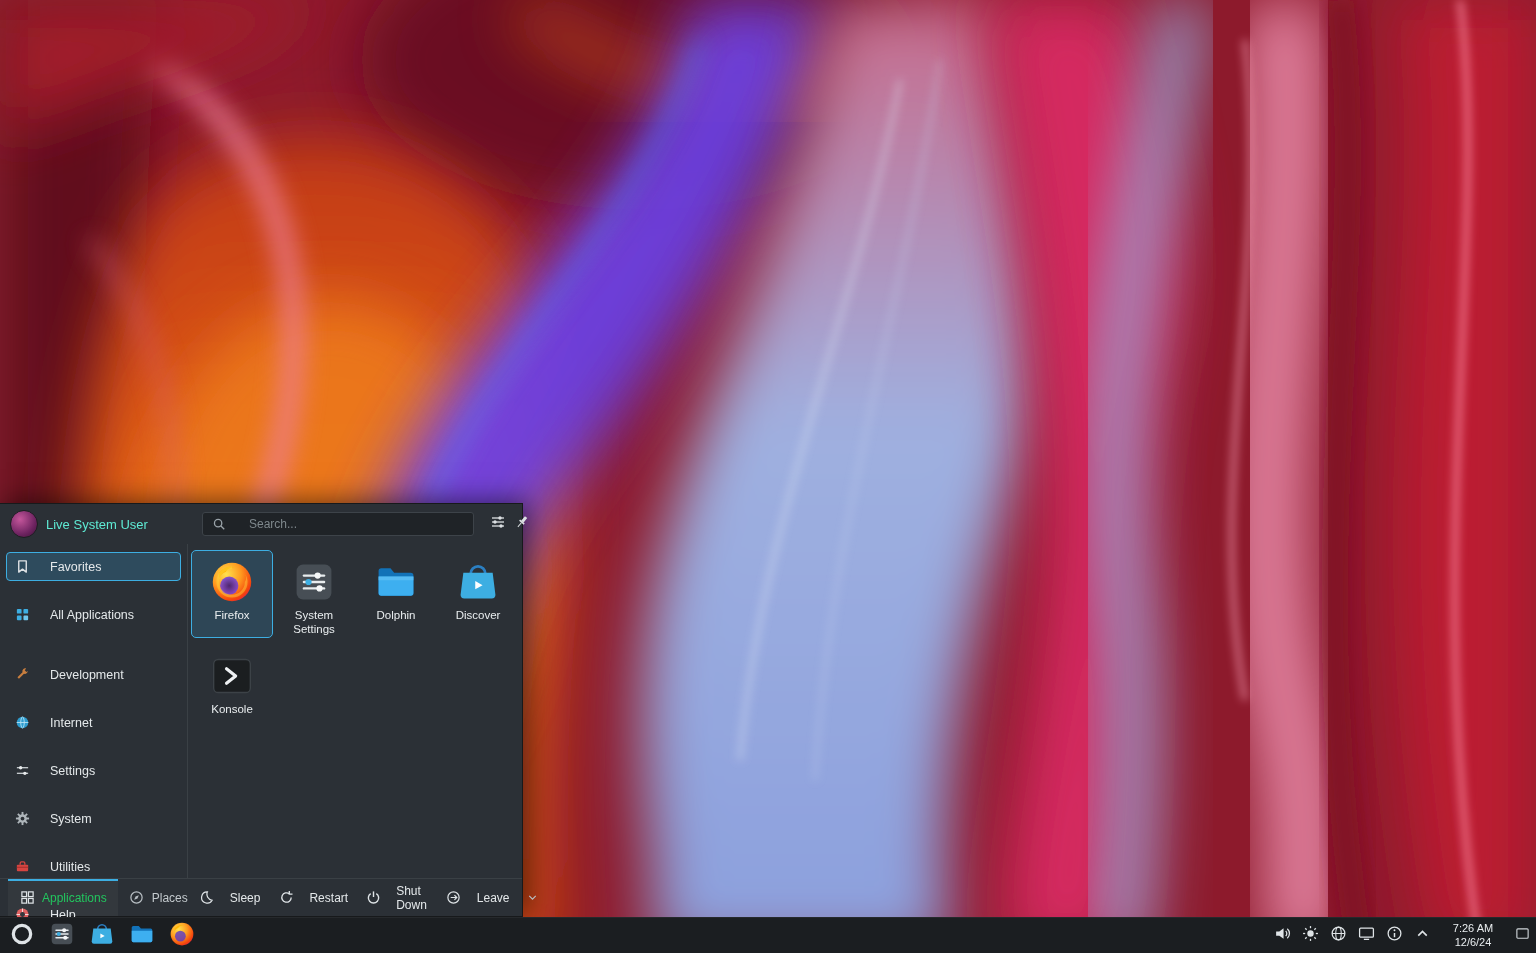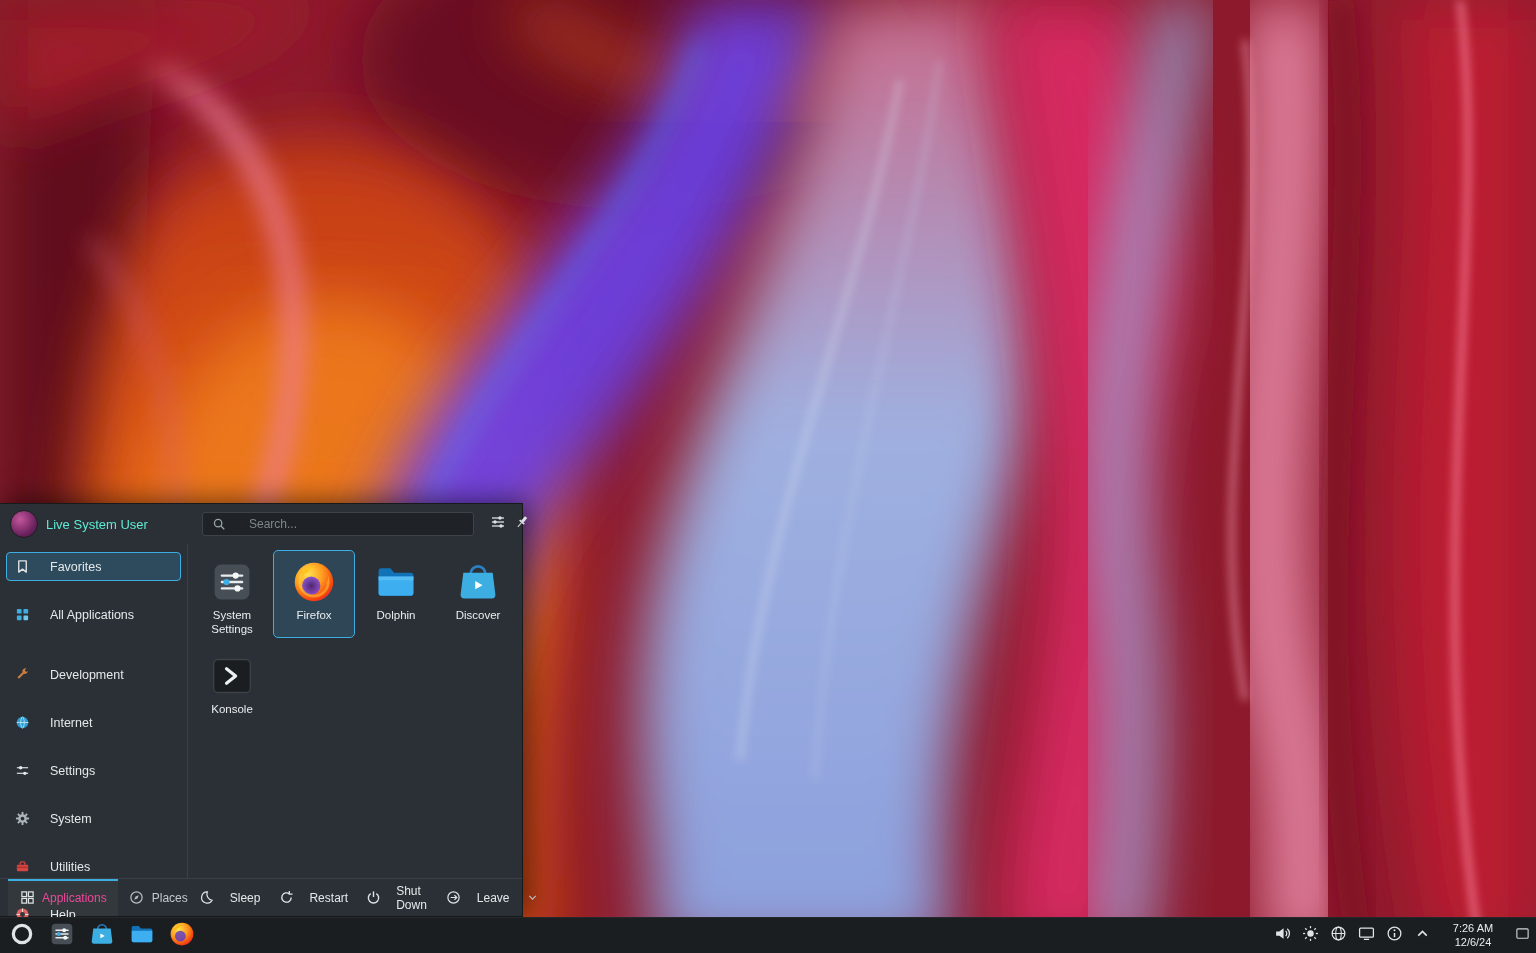--- a/index.html
+++ b/index.html
@@ -35,21 +35,21 @@
   .tile{width:82px;height:88px;margin:0 0 6px 0;border:1px solid transparent;border-radius:5px;
     box-sizing:border-box;display:flex;flex-direction:column;align-items:center;padding-top:9px;
     font-size:11.5px;line-height:1.2;text-align:center;color:#e9edef;cursor:default;}
   .tile.selected{border-color:#3daee2;background:rgba(61,174,233,.18);}
   .app-icon{width:44px;height:44px;margin-bottom:5px;display:flex;align-items:center;justify-content:center;}
   .tile-label{max-width:78px;}
   .ko-footer{height:37px;flex:0 0 auto;border-top:1px solid #3a4045;display:flex;align-items:center;
     padding:0 8px;font-size:12px;}
   .footer-tab{position:relative;height:100%;display:flex;align-items:center;gap:7px;padding:0 11px;
     color:#c3c9cd;cursor:default;}
-  .footer-tab.active{color:#ec4899;background:rgba(255,255,255,.04);}
+  .footer-tab.active{color:#22c55e;background:rgba(255,255,255,.04);}
   .footer-tab.active::before{content:"";position:absolute;top:0;left:0;right:0;height:2px;background:#3daee2;}
   .footer-actions{margin-left:auto;display:flex;align-items:center;gap:18px;padding-right:4px;}
   .action{display:flex;align-items:center;gap:15px;color:#e4e8ea;cursor:default;}
   .aicon{width:16px;height:16px;display:flex;align-items:center;justify-content:center;}
 
   
   .panel{position:absolute;left:0;bottom:0;width:100%;height:36px;background:#1b1e21;
     border-top:1px solid #26292c;box-sizing:border-box;display:flex;align-items:center;padding:0 2px;}
   .task-btn{width:40px;height:36px;display:flex;align-items:center;justify-content:center;cursor:default;}
   .tray{margin-left:auto;display:flex;align-items:center;gap:4px;padding-right:2px;}
@@ -250,37 +250,20 @@
                 </g>
                 <circle cx="8" cy="8" r="2.6" fill="#2b3036"></circle>
               </svg>
           </span>
           <span>Help</span>
         </div>
       </div>
 
       <div class="grid">
 
-        <div class="tile">
-          <span class="app-icon">
-            <svg viewBox="0 0 48 48" width="44" height="44">
-              <rect x="5" y="5" width="38" height="38" rx="7" fill="#474e55"></rect>
-              <g stroke="#e8ecee" stroke-width="2.6" stroke-linecap="round">
-                <line x1="13" y1="17" x2="35" y2="17"></line>
-                  <line x1="13" y1="24" x2="35" y2="24"></line>
-                  <line x1="13" y1="31" x2="35" y2="31"></line>
-              </g>
-              <circle cx="28" cy="17" r="3.4" fill="#f5f7f8"></circle>
-              <circle cx="18" cy="24" r="3.4" fill="#3daee2"></circle>
-              <circle cx="30" cy="31" r="3.4" fill="#f5f7f8"></circle>
-            </svg>
-          </span>
-          <span class="tile-label">System Settings</span>
-        </div>
-
         <div class="tile selected">
           <span class="app-icon">
             <svg viewBox="0 0 48 48" width="44" height="44">
               <defs>
                 <radialGradient id="fxa" cx="0.35" cy="0.3" r="0.85">
                   <stop offset="0" stop-color="#ffe14d"></stop>
                     <stop offset="0.45" stop-color="#ff9a1f"></stop>
                     <stop offset="0.8" stop-color="#f4420c"></stop>
                     <stop offset="1" stop-color="#d5106e"></stop>
                 </radialGradient>
@@ -294,20 +277,37 @@
               <path d="M10 14c4-5 10-8 17-6-5 0-8 2-10 5-3 1-5 3-7 7z" fill="#ffb700" opacity="0.9"></path>
               <path d="M24 7a17 17 0 1 0 17 17c0-3-1-6-2.4-8.2 1.4 3.2 0.9 6.2-0.6 8.2A14 14 0 1 1 24 10z" fill="#ffd43d" opacity="0.45"></path>
             </svg>
           </span>
           <span class="tile-label">Firefox</span>
         </div>
 
         <div class="tile">
           <span class="app-icon">
             <svg viewBox="0 0 48 48" width="44" height="44">
+              <rect x="5" y="5" width="38" height="38" rx="7" fill="#474e55"></rect>
+              <g stroke="#e8ecee" stroke-width="2.6" stroke-linecap="round">
+                <line x1="13" y1="17" x2="35" y2="17"></line>
+                  <line x1="13" y1="24" x2="35" y2="24"></line>
+                  <line x1="13" y1="31" x2="35" y2="31"></line>
+              </g>
+              <circle cx="28" cy="17" r="3.4" fill="#f5f7f8"></circle>
+              <circle cx="18" cy="24" r="3.4" fill="#3daee2"></circle>
+              <circle cx="30" cy="31" r="3.4" fill="#f5f7f8"></circle>
+            </svg>
+          </span>
+          <span class="tile-label">System Settings</span>
+        </div>
+
+        <div class="tile">
+          <span class="app-icon">
+            <svg viewBox="0 0 48 48" width="44" height="44">
               <path d="M5 12a3 3 0 0 1 3-3h10l4 5h18a3 3 0 0 1 3 3v19a3 3 0 0 1-3 3H8a3 3 0 0 1-3-3z" fill="#1272b8"></path>
               <path d="M5 18h38v18a3 3 0 0 1-3 3H8a3 3 0 0 1-3-3z" fill="#3daff0"></path>
               <path d="M5 18h38v4H5z" fill="#63c1f5" opacity="0.7"></path>
             </svg>
           </span>
           <span class="tile-label">Dolphin</span>
         </div>
 
 
         <div class="tile">

